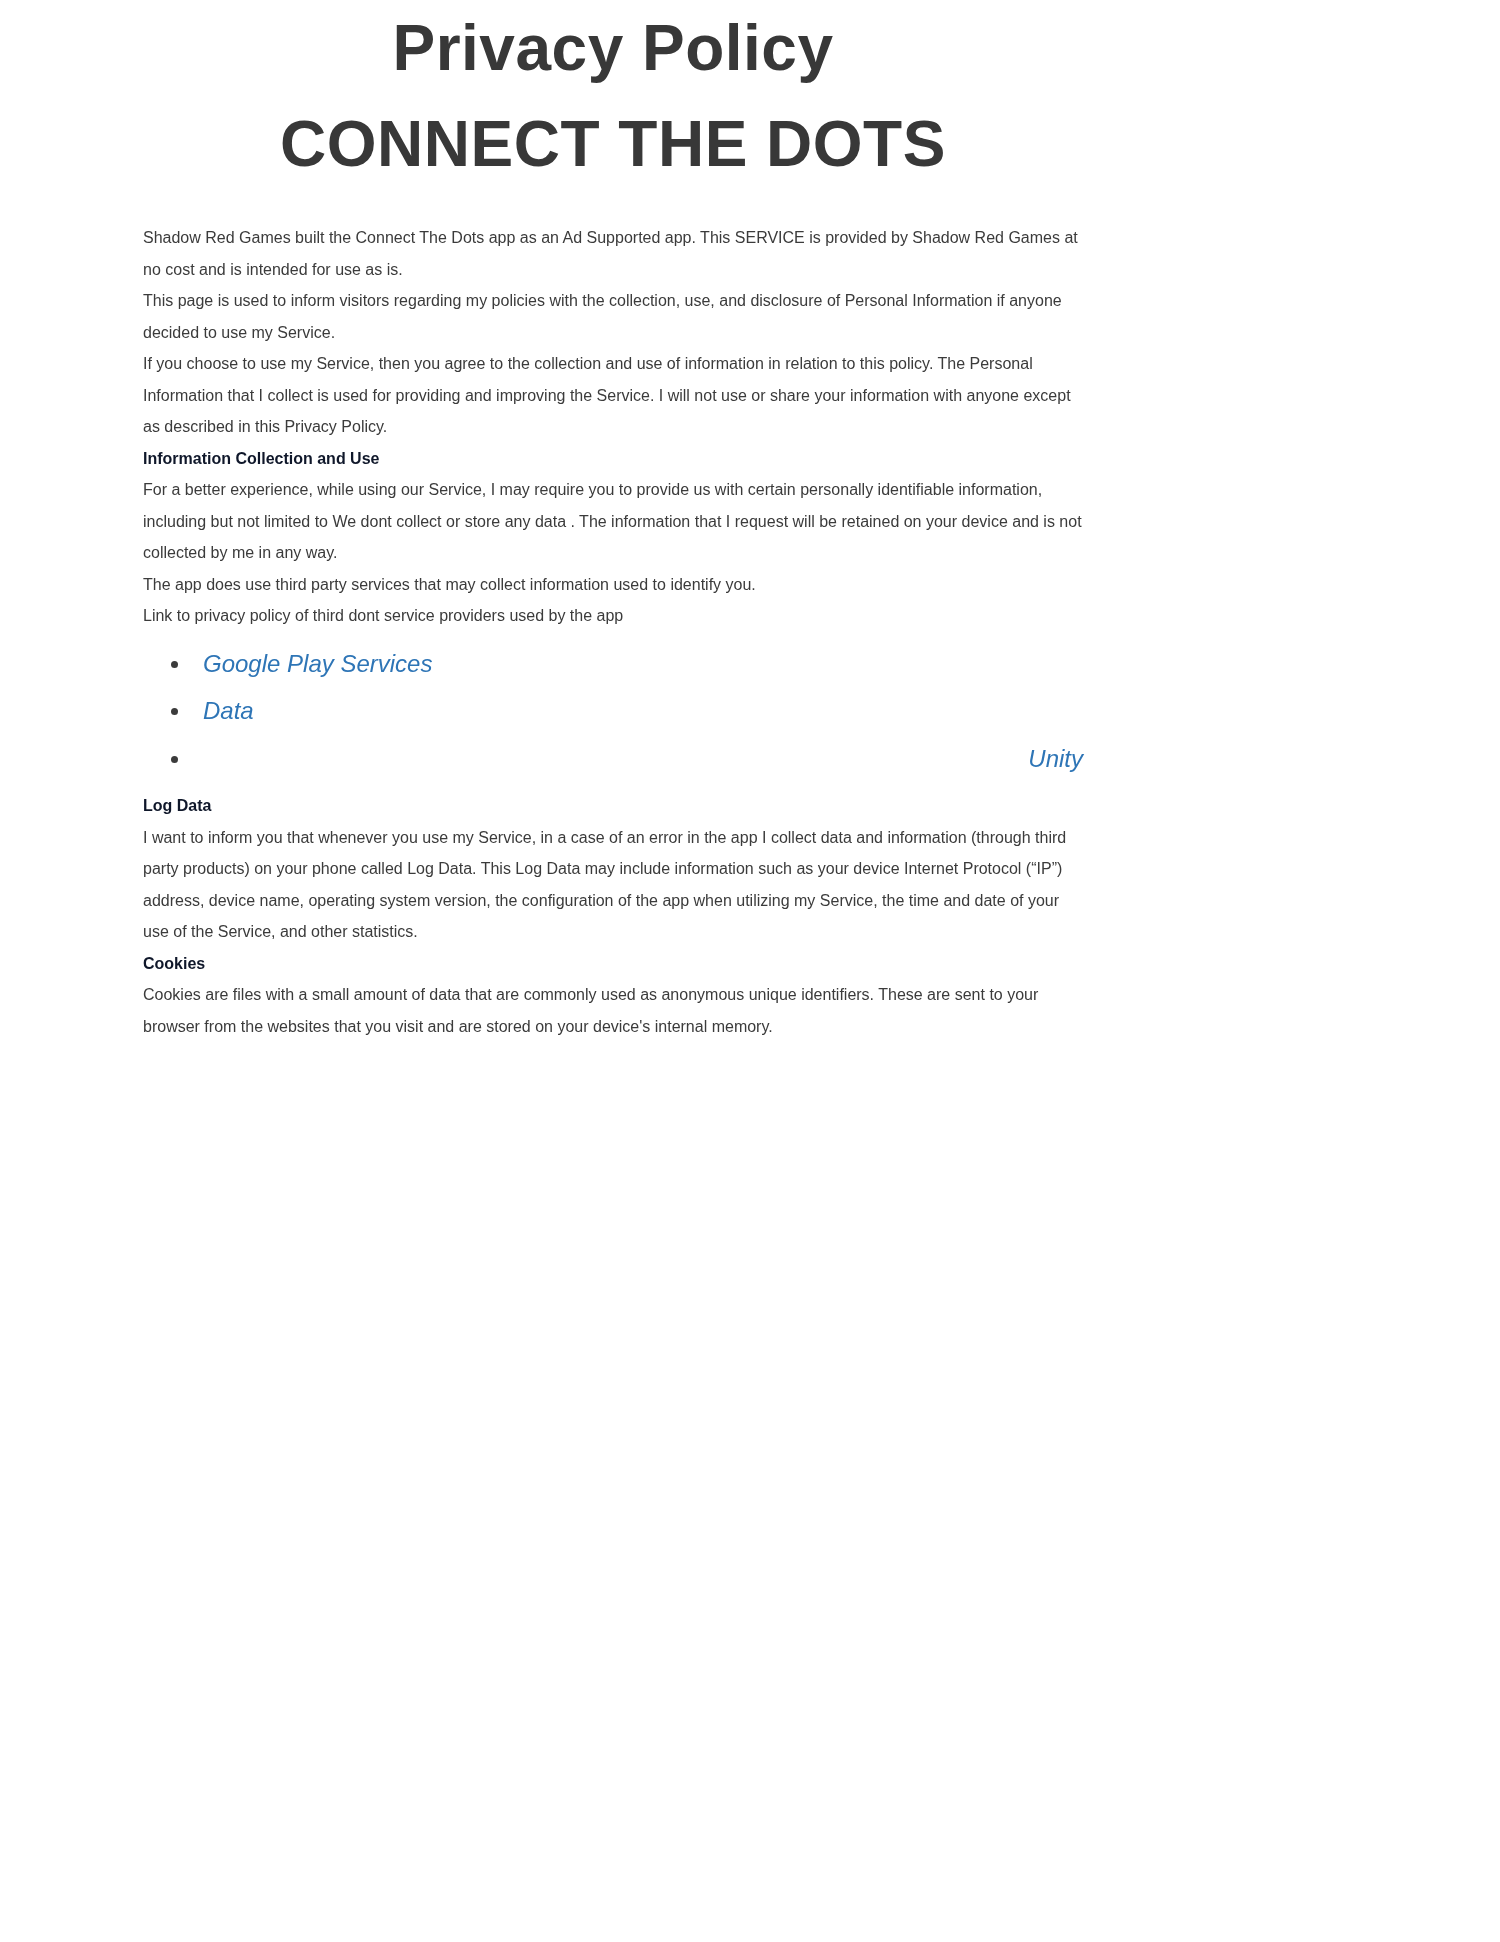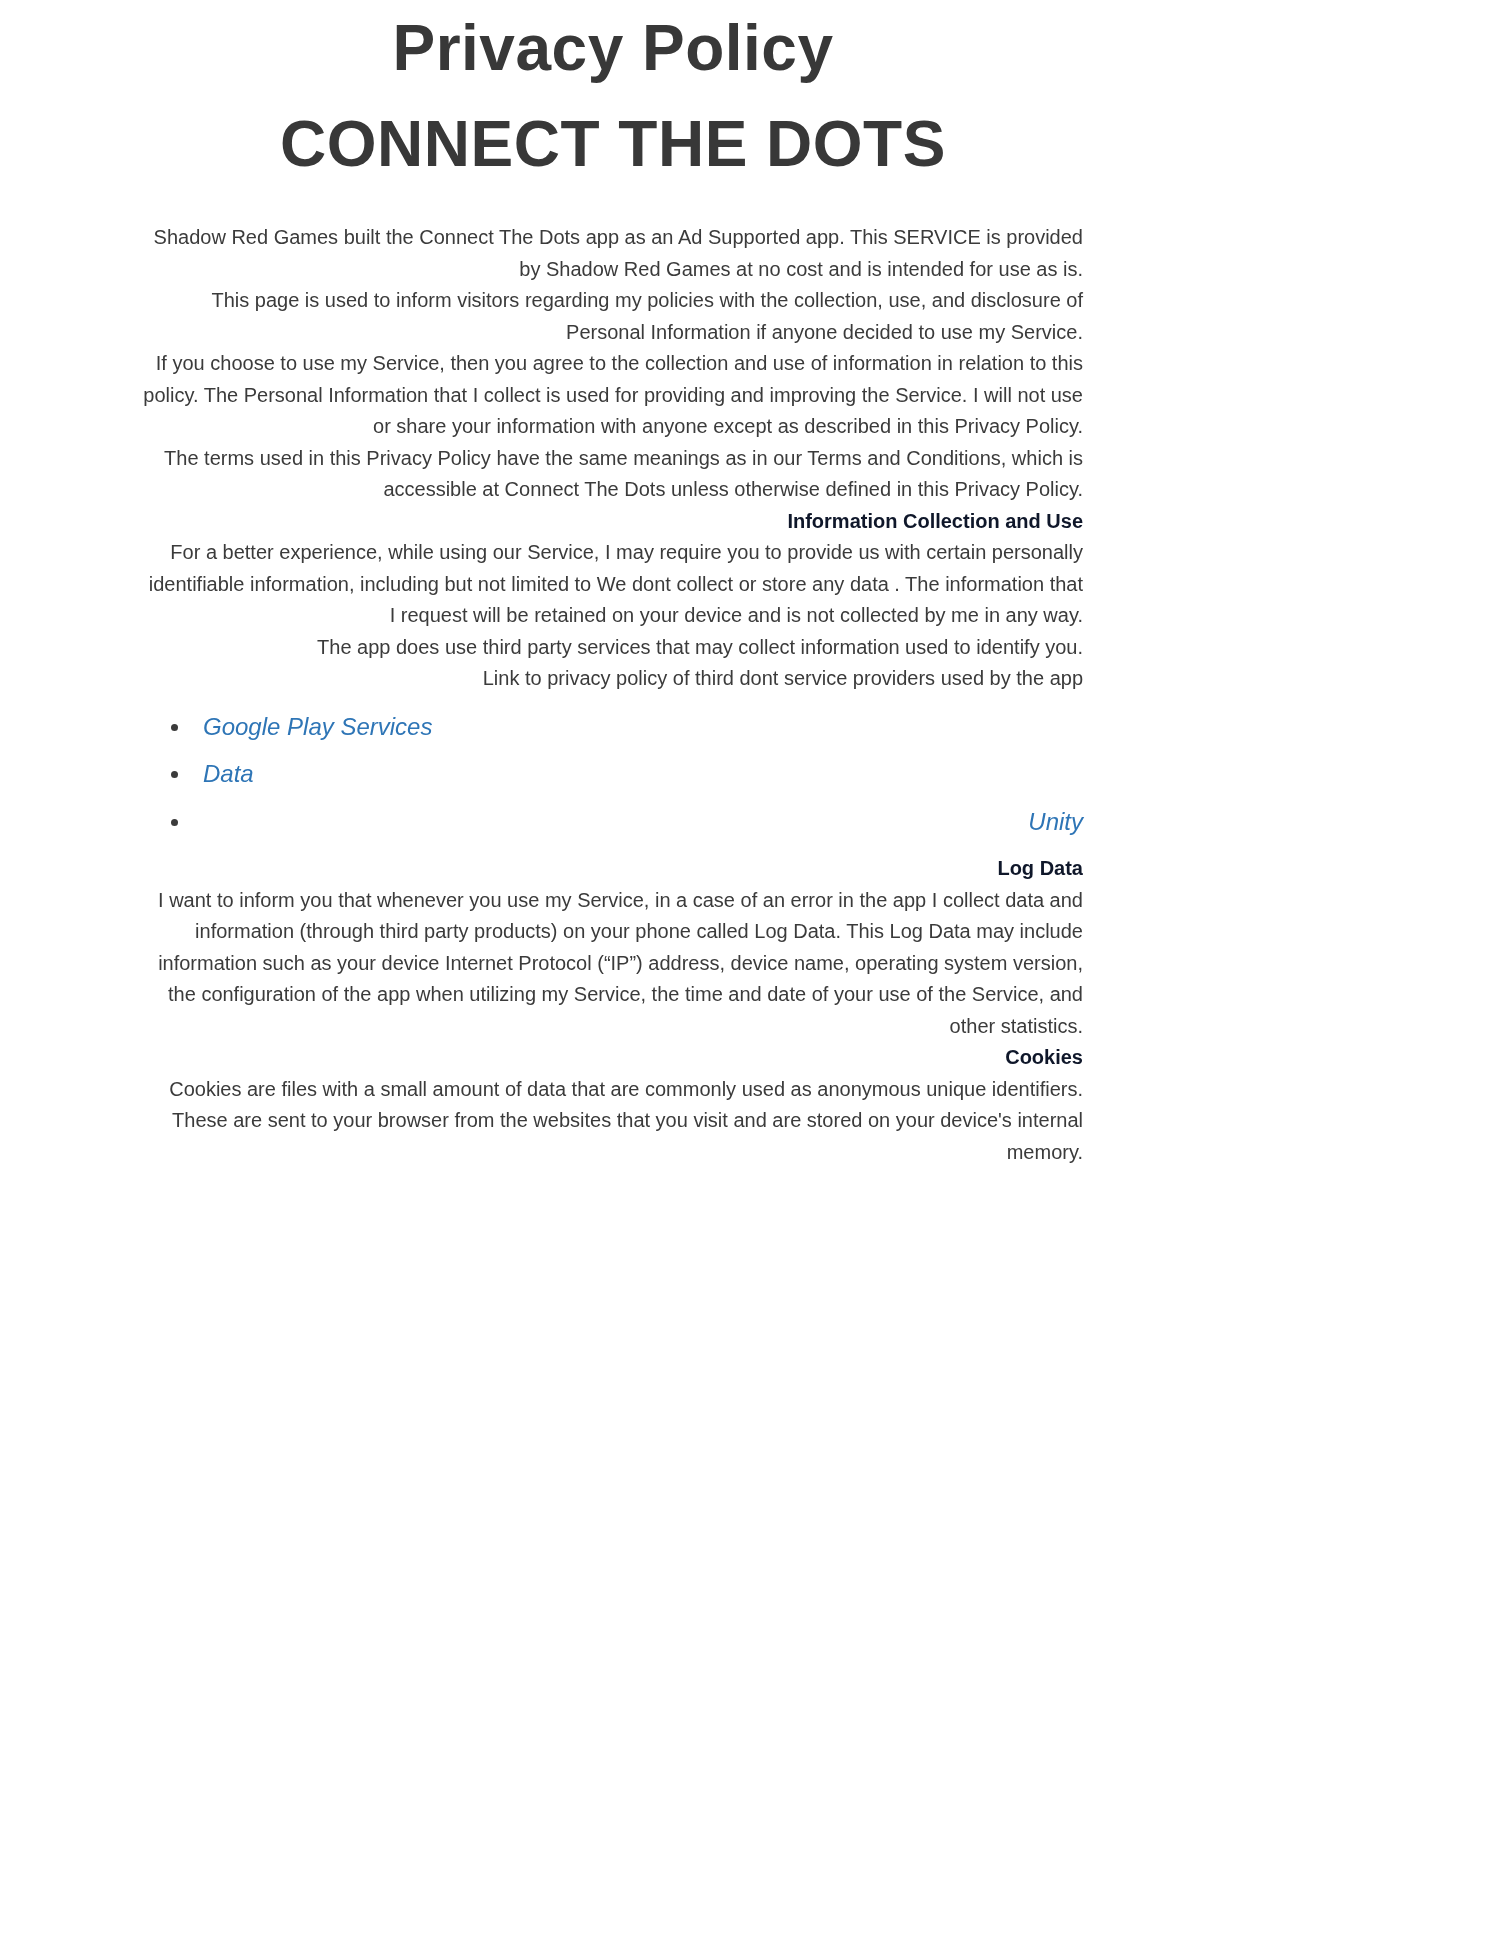--- a/index.html
+++ b/index.html
@@ -27,25 +27,24 @@
     line-height: 96px;
     color: #383838;
     letter-spacing: 0.5px;
   }
   .title .title-line {
     display: block;
   }
   .body-text p,
   .body-text h2 {
     margin: 0;
-    font-size: 20px;
+    font-size: 16px;
     line-height: 31.5px;
     font-weight: 400;
     color: #3b3b3b;
-    text-align: right;
   }
   .body-text h2 {
     font-weight: 700;
     color: #0f172a;
   }
   ul.link-list {
     list-style: none;
     margin: 16px 0 16px 0;
     padding: 0 0 0 60px;
     font-style: italic;
@@ -83,21 +82,20 @@
   <h1 class="title">
     <span class="title-line">Privacy Policy</span>
     <span class="title-line">CONNECT THE DOTS</span>
   </h1>
 
   <div class="body-text">
 
     <p>Shadow Red Games built the Connect The Dots app as an Ad Supported app. This SERVICE is provided by Shadow Red Games at no cost and is intended for use as is.</p>
     <p>This page is used to inform visitors regarding my policies with the collection, use, and disclosure of Personal Information if anyone decided to use my Service.</p>
     <p>If you choose to use my Service, then you agree to the collection and use of information in relation to this policy. The Personal Information that I collect is used for providing and improving the Service. I will not use or share your information with anyone except as described in this Privacy Policy.</p>
-    <p>The terms used in this Privacy Policy have the same meanings as in our Terms and Conditions, which is accessible at Connect The Dots unless otherwise defined in this Privacy Policy.</p>
 
     <h2>Information Collection and Use</h2>
     <p>For a better experience, while using our Service, I may require you to provide us with certain personally identifiable information, including but not limited to We dont collect or store any data . The information that I request will be retained on your device and is not collected by me in any way.</p>
     <p>The app does use third party services that may collect information used to identify you.</p>
     <p>Link to privacy policy of third dont service providers used by the app</p>
 
     <ul class="link-list">
       <li>
         <span class="bullet"></span>
         <a class="link">Google Play Services</a>

